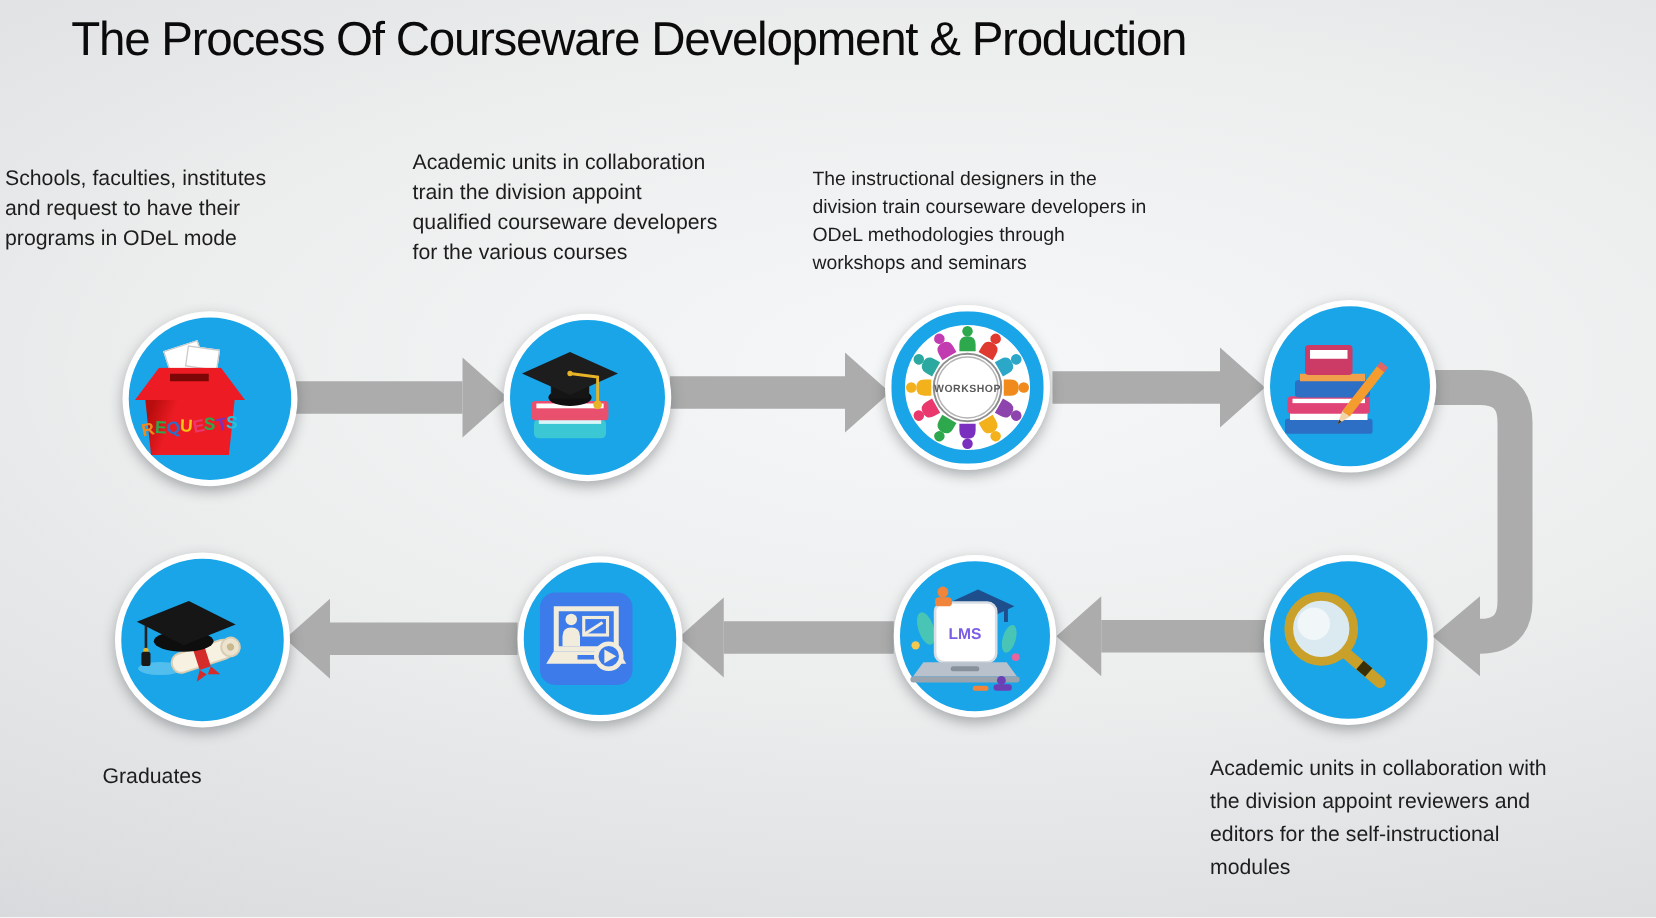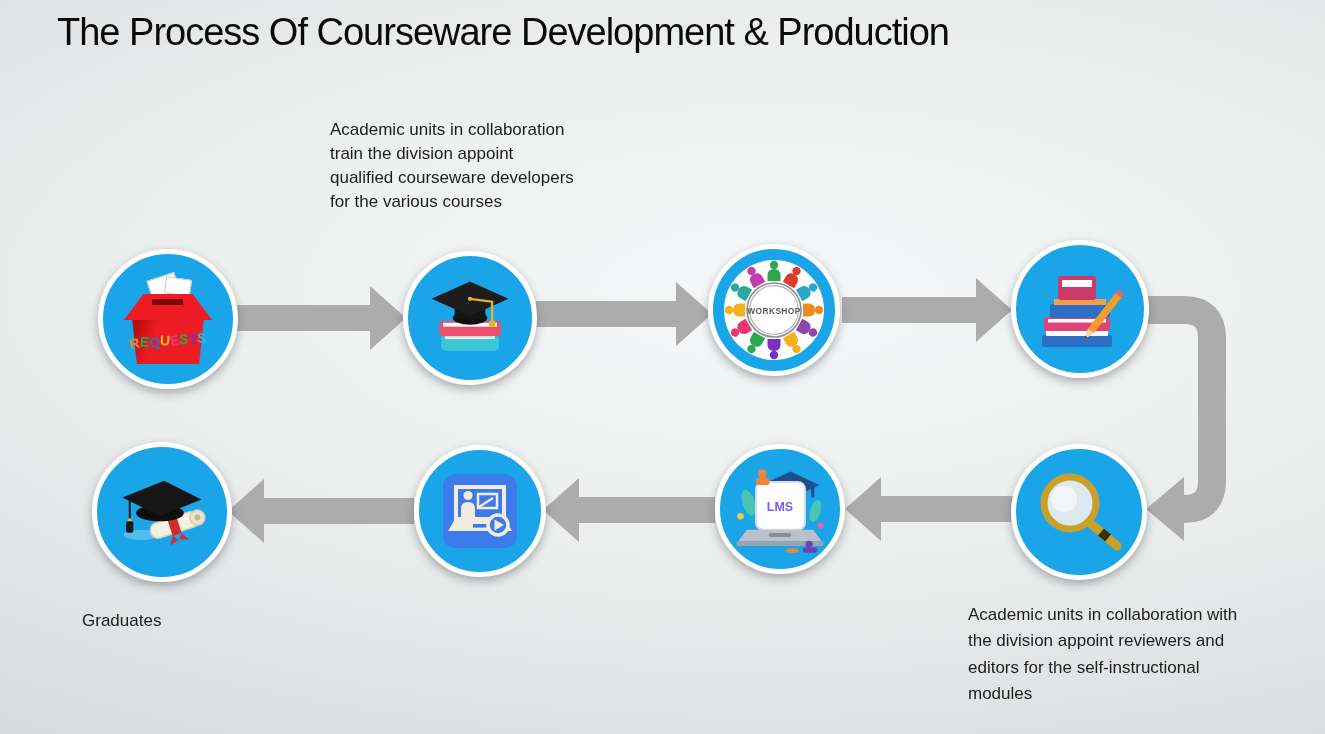--- a/index.html
+++ b/index.html
@@ -18,21 +18,21 @@
   .t3{left:650px; top:133px;width:310px;font-size:15.5px;line-height:1.45;}
   .t4{left:972px; top:127px;width:330px;}
   .t5{left:968px; top:602px;width:335px;line-height:1.55;}
   .t6{left:652px; top:607px;width:280px;line-height:1.6;}
   .t7{left:375px; top:607px;width:200px;line-height:1.5;}
   .t8{left:82px;  top:609px;width:150px;}
 
   .circle{
     position:absolute;border-radius:50%;background:#19a5e8;
     border:5px solid #ffffff;box-shadow:0 4px 10px rgba(80,86,92,.45);
-    display:flex;align-items:center;justify-content:center;box-sizing:content-box;
+    display:flex;align-items:center;box-sizing:content-box;
   }
   .c1{left:98px;  top:249px;width:130px;height:130px;}
   .c2{left:403px; top:251px;width:124px;height:124px;}
   .c3{left:708px; top:244px;width:122px;height:122px;background:#ffffff;}
   .c4{left:1011px;top:240px;width:128px;height:128px;}
   .c5{left:1011px;top:444px;width:126px;height:126px;}
   .c6{left:715px; top:444px;width:120px;height:120px;}
   .c7{left:414px; top:445px;width:122px;height:122px;}
   .c8{left:92px;  top:442px;width:130px;height:130px;}
 
@@ -68,24 +68,31 @@
   .reqbox .letters span:nth-child(odd){transform:rotate(-8deg) translateY(1px);}
   .reqbox .letters span:nth-child(even){transform:rotate(7deg);}
 </style>
 </head>
 <body>
 
 <div class="canvas">
 
   <h1 class="title">The Process Of Courseware Development &amp; Production</h1>
 
+  <div class="txt t1">Schools, faculties, institutes
+and request to have their
+programs in ODeL mode</div>
   <div class="txt t2">Academic units in collaboration
 train the division appoint
 qualified courseware developers
 for the various courses</div>
+  <div class="txt t3">The instructional designers in the
+division train courseware developers in
+ODeL methodologies through
+workshops and seminars</div>
   <div class="txt t5">Academic units in collaboration with
 the division appoint reviewers and
 editors for the self-instructional
 modules</div>
   <div class="txt t8">Graduates</div>
 
   <div class="arrow a1">
       <div class="tail"></div>
       <div class="head-r"></div>
     </div>

